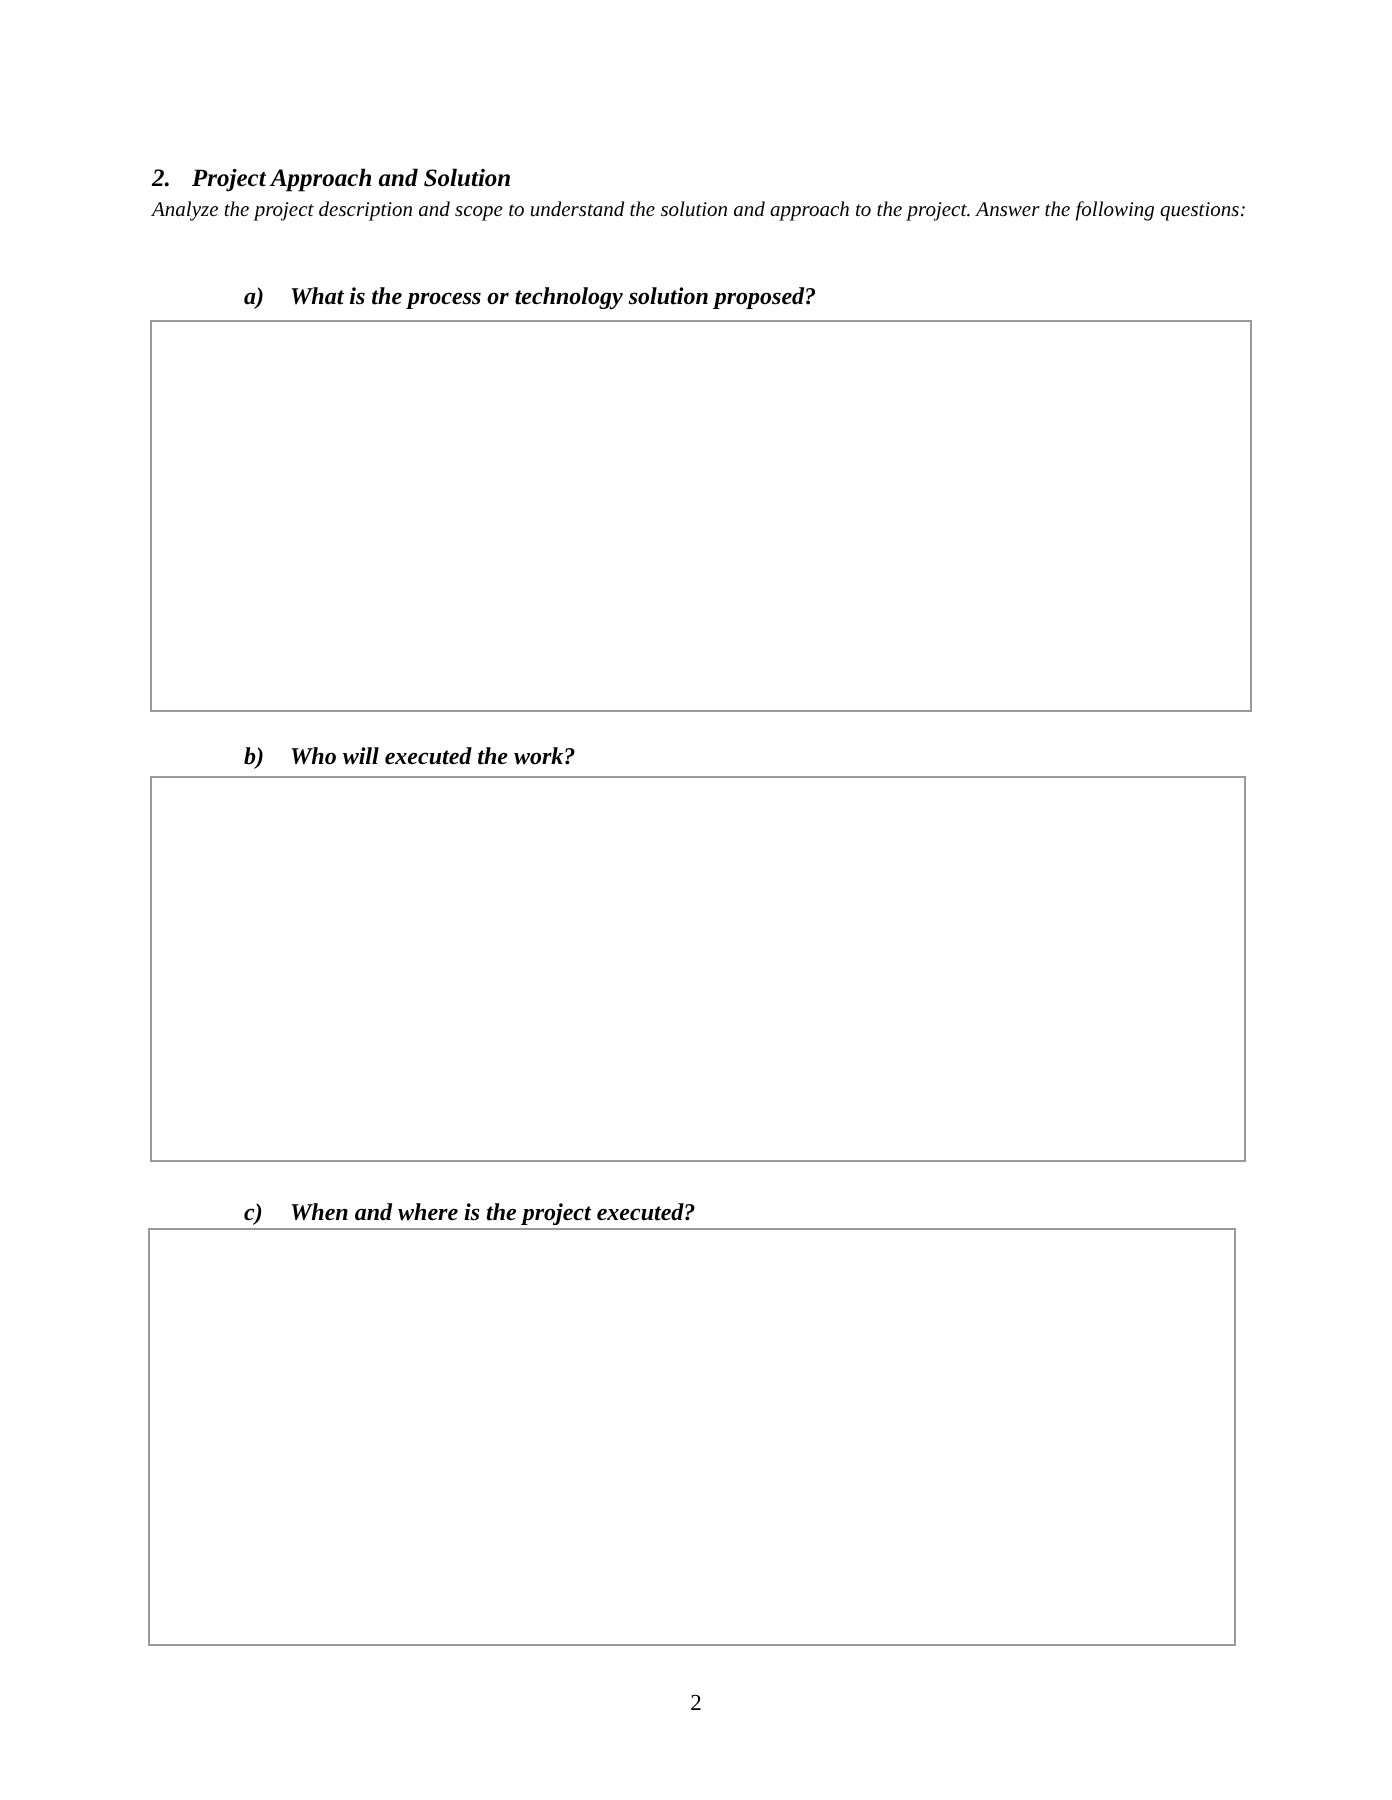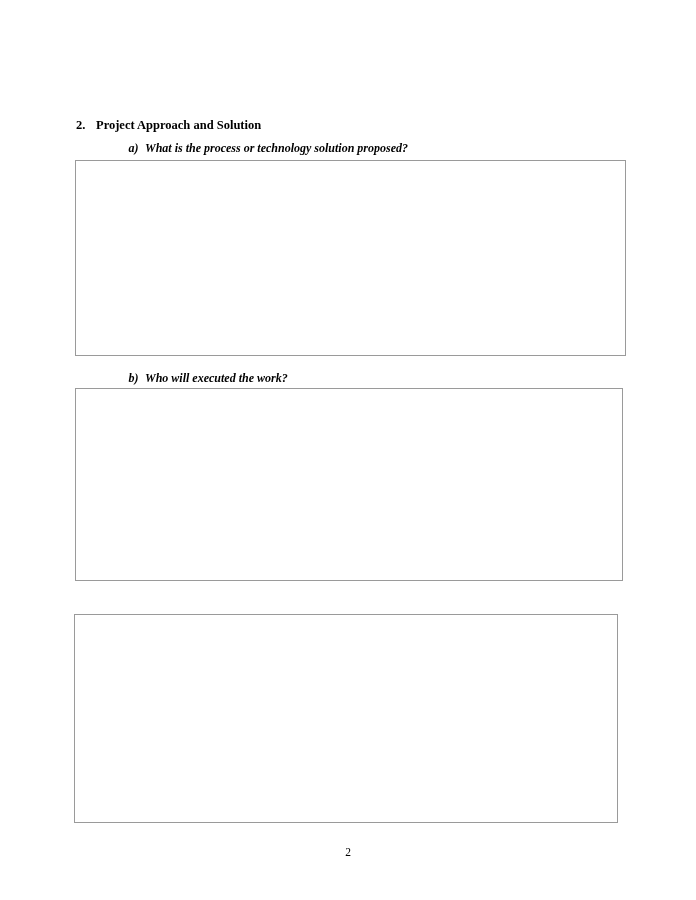--- a/index.html
+++ b/index.html
@@ -23,23 +23,23 @@
   }
 
   
   .section-heading {
     position: absolute;
     left: 76px;
     top: 82px;
     width: 548px;
     font-size: 12.5px;
     font-weight: bold;
+    font-style: italic;
     line-height: 15px;
     white-space: nowrap;
-    margin-top: 36px;
   }
   .section-heading .num {
     display: inline-block;
     width: 20px;
   }
 
   
   .intro {
     position: absolute;
     left: 76px;
@@ -54,21 +54,20 @@
 
   
   .question-label {
     position: absolute;
     left: 122px;
     font-size: 12px;
     font-weight: bold;
     font-style: italic;
     line-height: 14px;
     white-space: nowrap;
-    text-align: center;
   }
   .question-label .marker {
     display: inline-block;
     width: 23px;
   }
 
   
   .answer-box {
     position: absolute;
     background: #ffffff;
@@ -99,28 +98,32 @@
 </style>
 </head>
 <body>
 
 <div class="page">
 
   <div class="section-heading">
     <span class="num">2.</span><span>Project Approach and Solution</span>
   </div>
 
+  <div class="intro">Analyze the project description and scope to understand the solution and approach to the project.   Answer the following questions:</div>
 
   <div class="question-label" id="label-a">
     <span class="marker">a)</span><span>What is the process or technology solution proposed?</span>
   </div>
   <div class="answer-box" id="box-a"></div>
 
   <div class="question-label" id="label-b">
     <span class="marker">b)</span><span>Who will executed the work?</span>
   </div>
   <div class="answer-box" id="box-b"></div>
 
+  <div class="question-label" id="label-c">
+    <span class="marker">c)</span><span>When and where is the project executed?</span>
+  </div>
   <div class="answer-box" id="box-c"></div>
 
   <div class="page-number">2</div>
 
 </div>
 
 </body></html>

